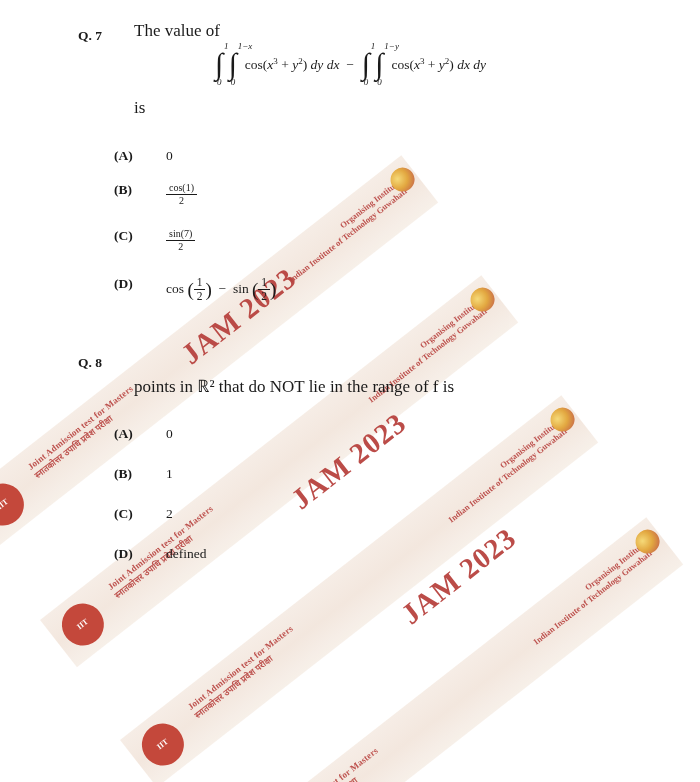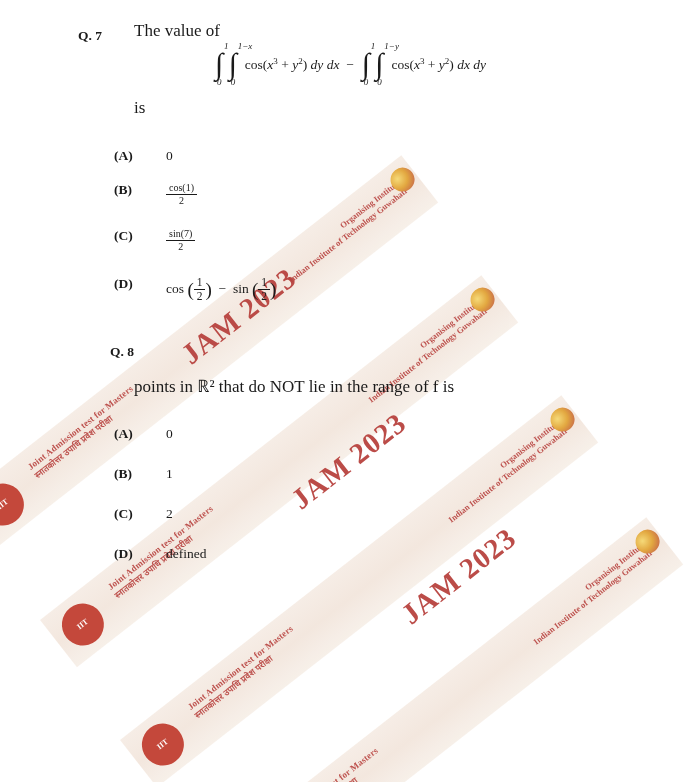--- a/index.html
+++ b/index.html
@@ -282,21 +282,21 @@
     </div>
 
     <div class="opt" style="left:114px; top:276px;">
       <div class="opt-label">(D)</div>
       <div class="opt-val">
         cos&nbsp;<span class="paren-big">(</span><span class="frac small"><span class="num">1</span><span class="den">2</span></span><span class="paren-big">)</span>
         &nbsp;−&nbsp; sin&nbsp;<span class="paren-big">(</span><span class="frac small"><span class="num">1</span><span class="den">2</span></span><span class="paren-big">)</span>
       </div>
     </div>
 
-    <div class="qrow" style="left:78px; top:344px; width:570px;margin-left:32px;">
+    <div class="qrow" style="left:78px; top:355px; width:570px;">
       <div class="qnum">Q. 8</div>
     </div>
     <div class="qrow" style="left:134px; top:374px; width:520px;">
       <div class="qtext">points in ℝ² that do NOT lie in the range of f is</div>
     </div>
 
     <div class="opt" style="left:114px; top:426px;">
       <div class="opt-label">(A)</div>
       <div class="opt-val">0</div>
     </div>

